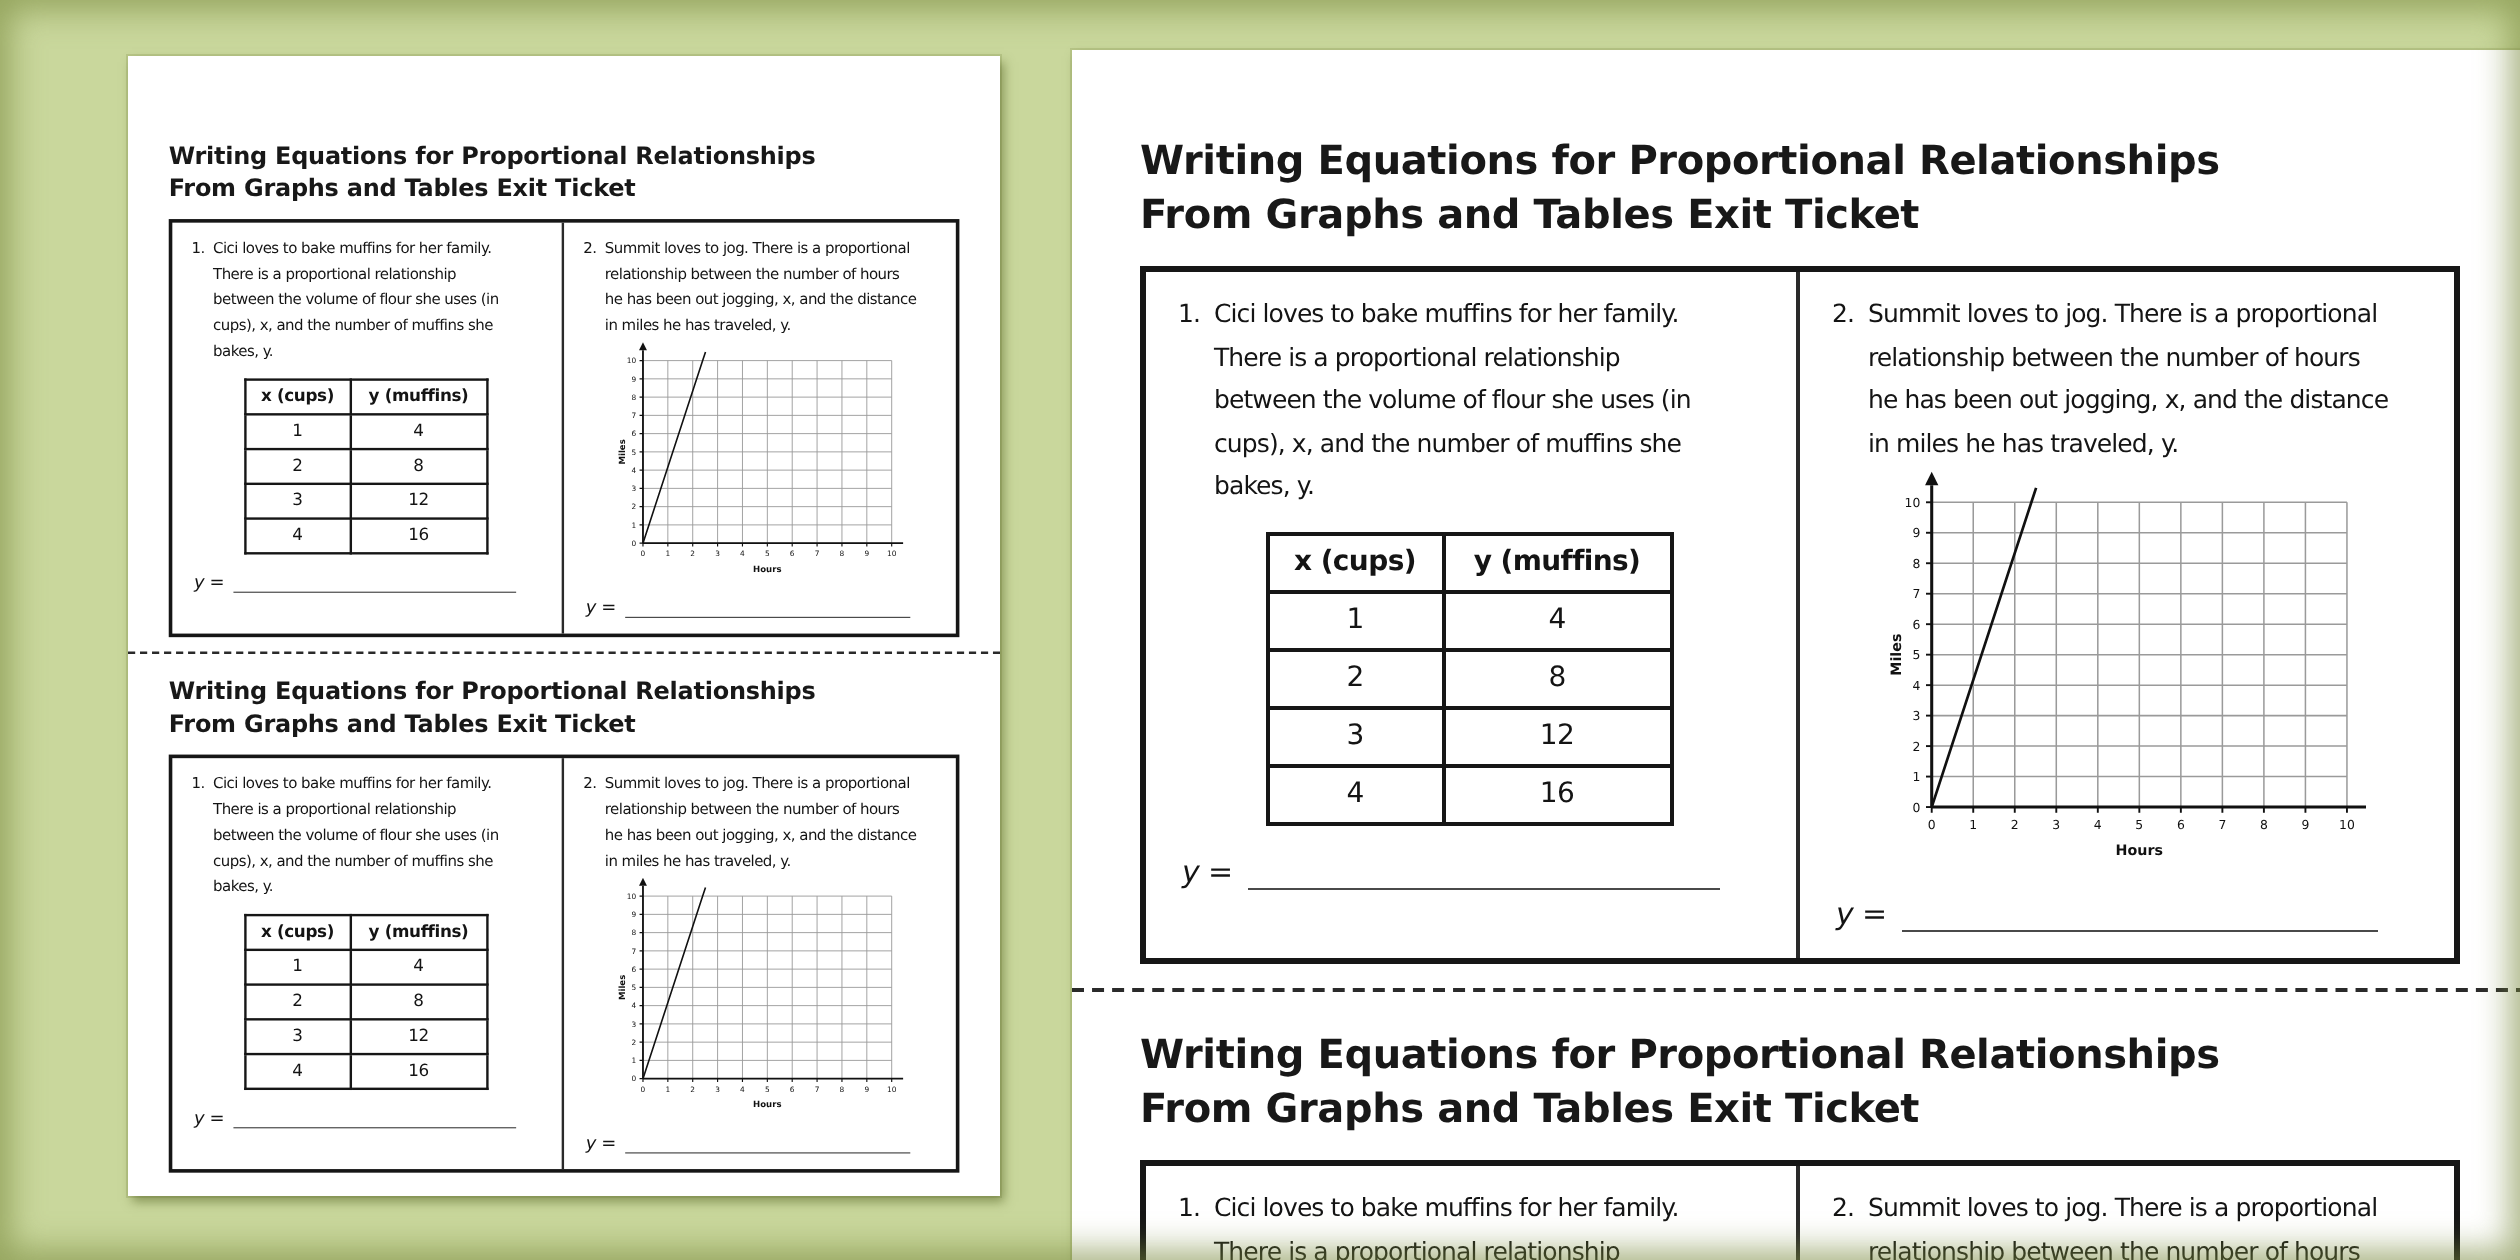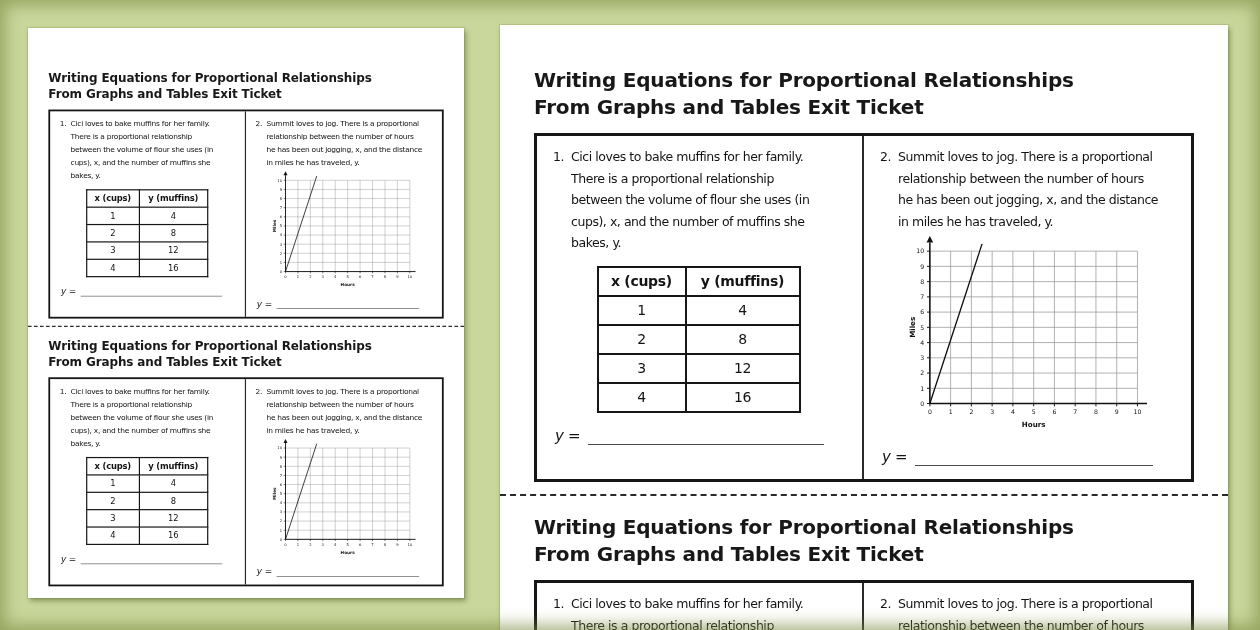--- a/index.html
+++ b/index.html
@@ -6,21 +6,21 @@
   body{
     width:1260px;height:630px;overflow:hidden;position:relative;
     background:#c9d79c;
     font-family:"DejaVu Sans","Liberation Sans",sans-serif;
     color:#141414;
   }
   .vignette{position:absolute;inset:0;pointer-events:none;z-index:50;
     box-shadow:inset 0 0 16px 5px rgba(122,138,62,.65);}
   
   .page{position:absolute;background:#fff;overflow:hidden;
-    box-shadow:2px 3px 5px rgba(84,99,34,.55), 0 0 0 1px rgba(130,145,70,.25);}
+    box-shadow:2px 3px 5px rgba(84,99,34,.55), 0 0 0 1px rgba(130,145,70,.25);margin-left:36px;}
   .page-left{left:28px;top:28px;width:436px;height:570px;}
   .page-right{left:500px;top:25px;width:728px;height:605px;}
   .page-left .sheet{transform:scale(0.599);transform-origin:0 0;}
   
   .sheet{width:728px;background:#fff;}
   .sheet-pad{padding:0 34px;}
   .title{margin:0;font-weight:bold;font-size:20px;line-height:27px;letter-spacing:-.2px;color:#181818;}
   .title .tl{display:block;white-space:nowrap;}
   .title-1{margin-top:42px;}
   .title-2{margin-top:18px;}

